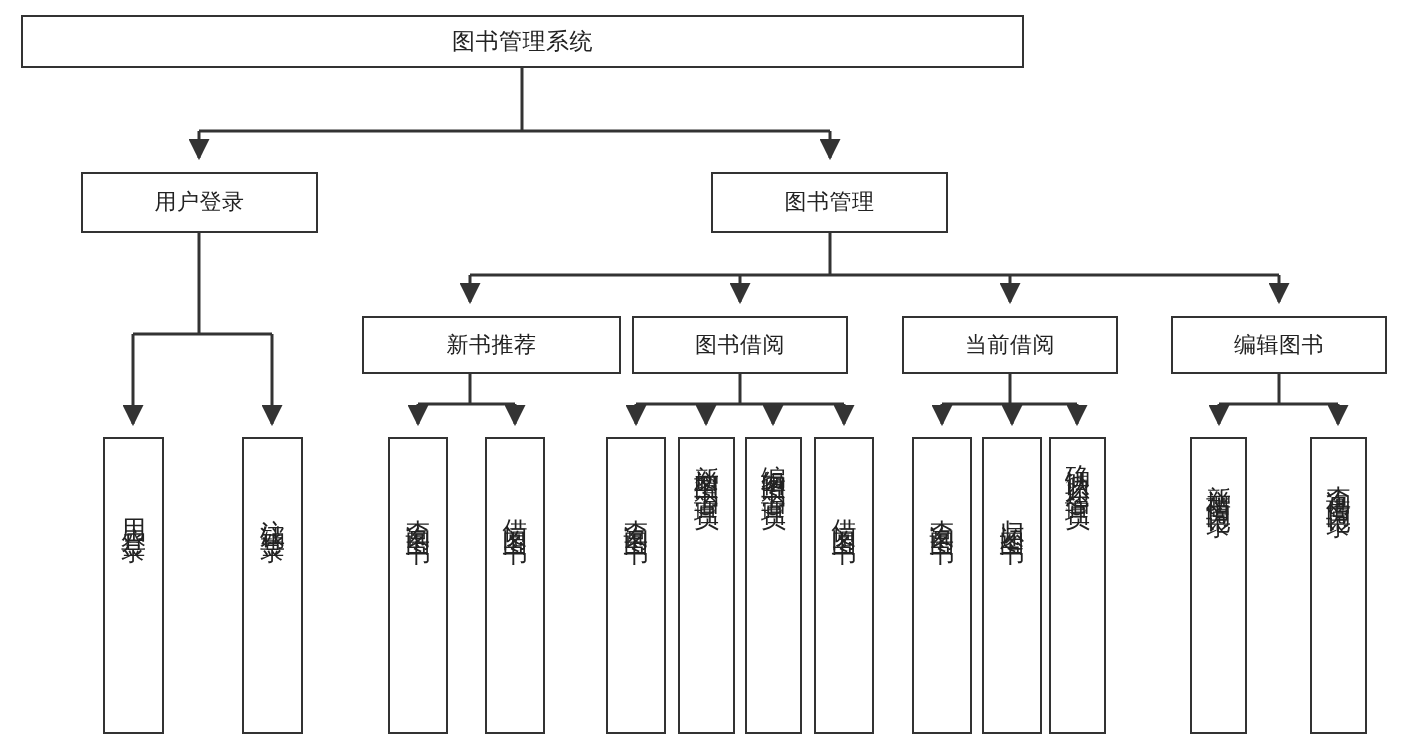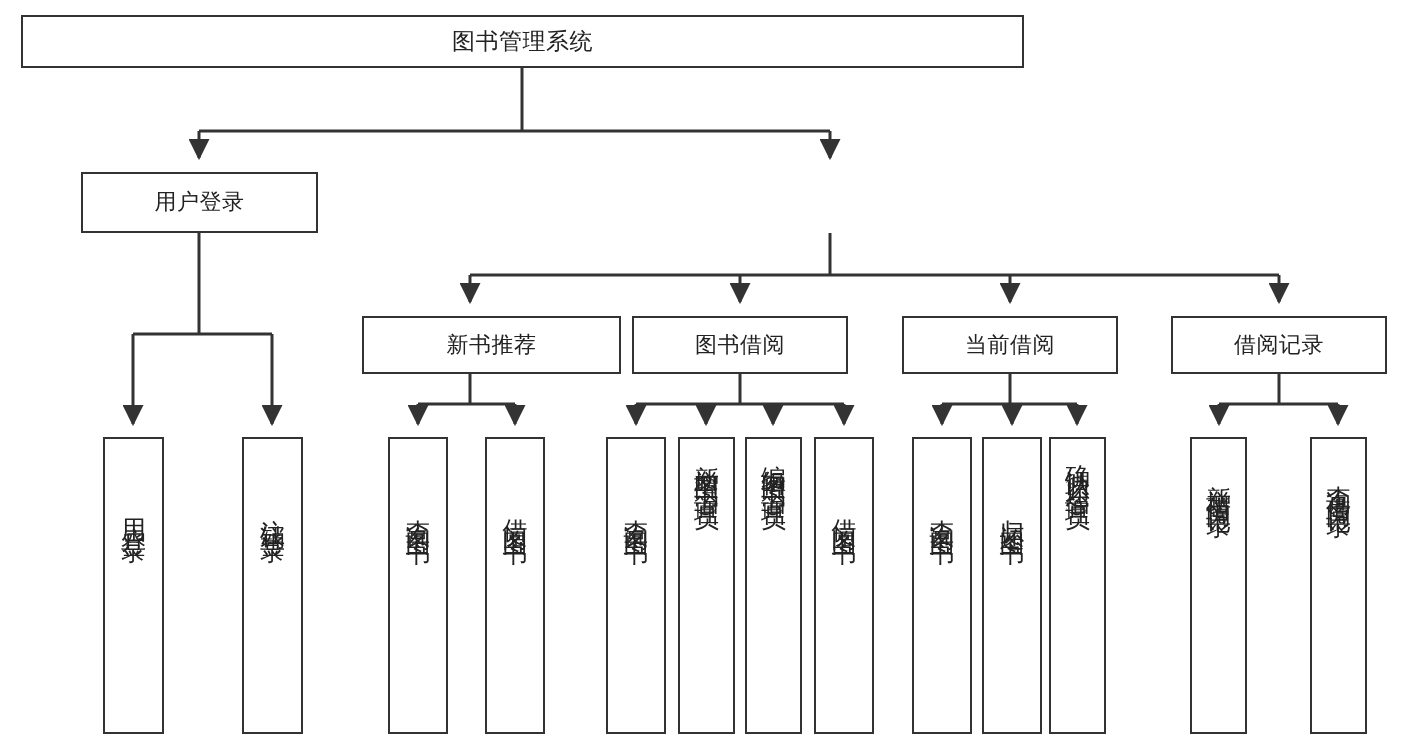--- a/index.html
+++ b/index.html
@@ -134,32 +134,35 @@
     </g>
   </svg>
 
   <div class="node horiz root" style="left:21px; top:15px; width:1003px; height:53px;">
     <span class="label">图书管理系统</span>
   </div>
 
   <div class="node horiz" style="left:81px; top:172px; width:237px; height:61px;">
     <span class="label">用户登录</span>
   </div>
+  <div class="node horiz" style="left:711px; top:172px; width:237px; height:61px;">
+    <span class="label">图书管理</span>
+  </div>
 
   <div class="node horiz" style="left:362px; top:316px; width:259px; height:58px;">
     <span class="label">新书推荐</span>
   </div>
   <div class="node horiz" style="left:632px; top:316px; width:216px; height:58px;">
     <span class="label">图书借阅</span>
   </div>
   <div class="node horiz" style="left:902px; top:316px; width:216px; height:58px;">
     <span class="label">当前借阅</span>
   </div>
   <div class="node horiz" style="left:1171px; top:316px; width:216px; height:58px;">
-    <span class="label">借阅记录</span>
+    <span class="label">编辑图书</span>
   </div>
 
   <div class="node vert" style="left:103px; top:437px; width:61px; height:297px; padding-top:60px;">
     <span class="label">用户登录</span>
   </div>
   <div class="node vert" style="left:242px; top:437px; width:61px; height:297px; padding-top:60px;">
     <span class="label">注销登录</span>
   </div>
 
   <div class="node vert" style="left:388px; top:437px; width:60px; height:297px; padding-top:60px;">

